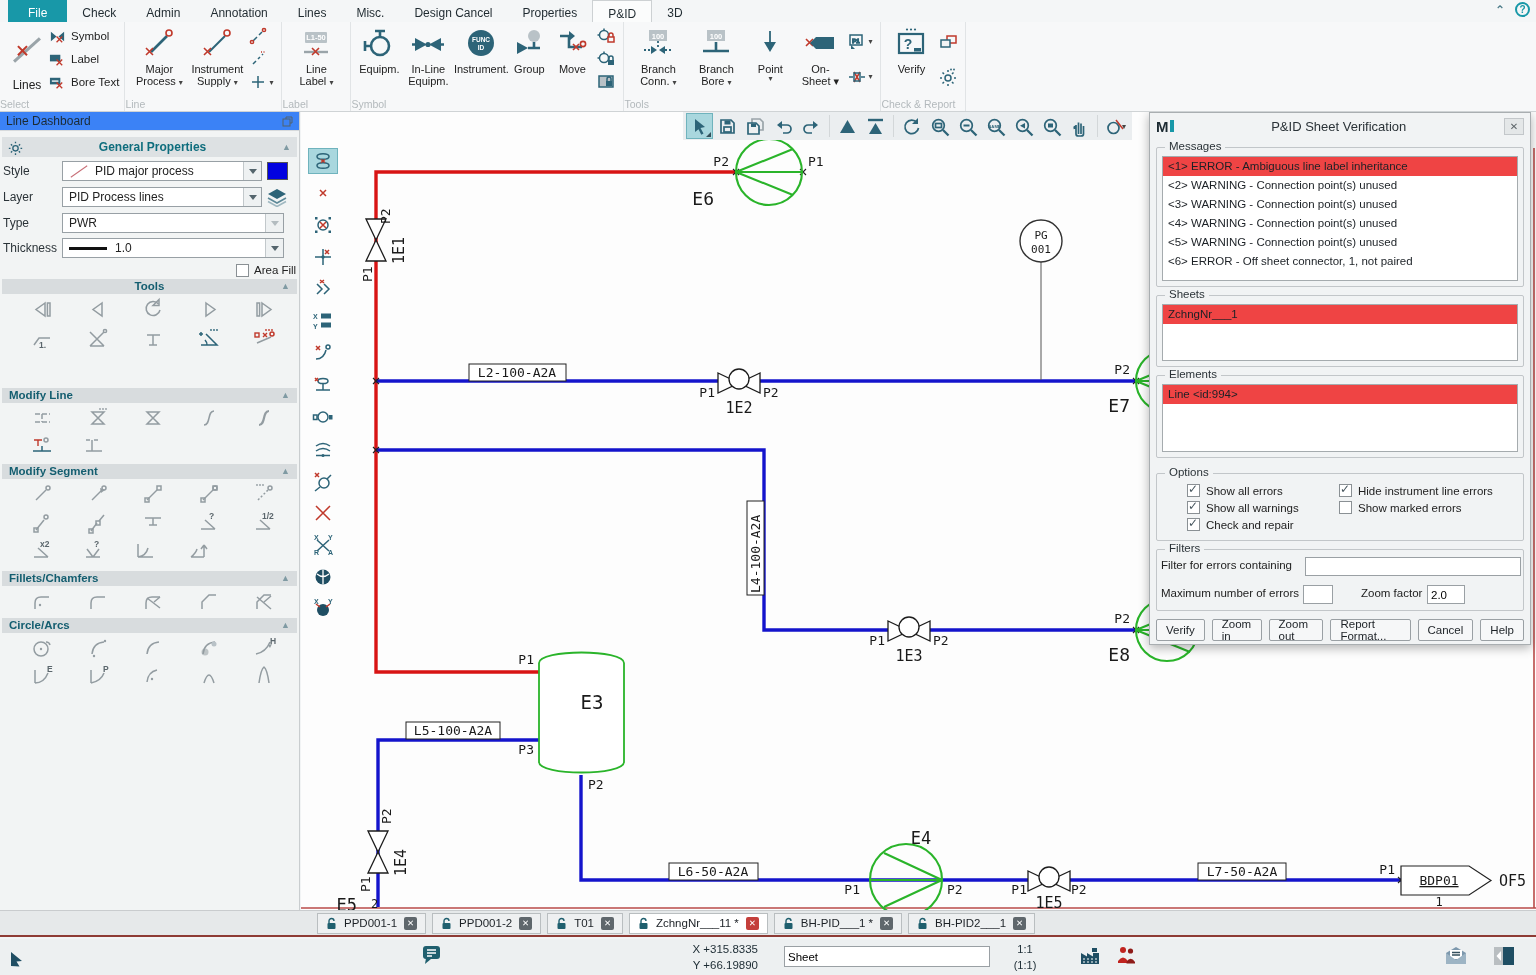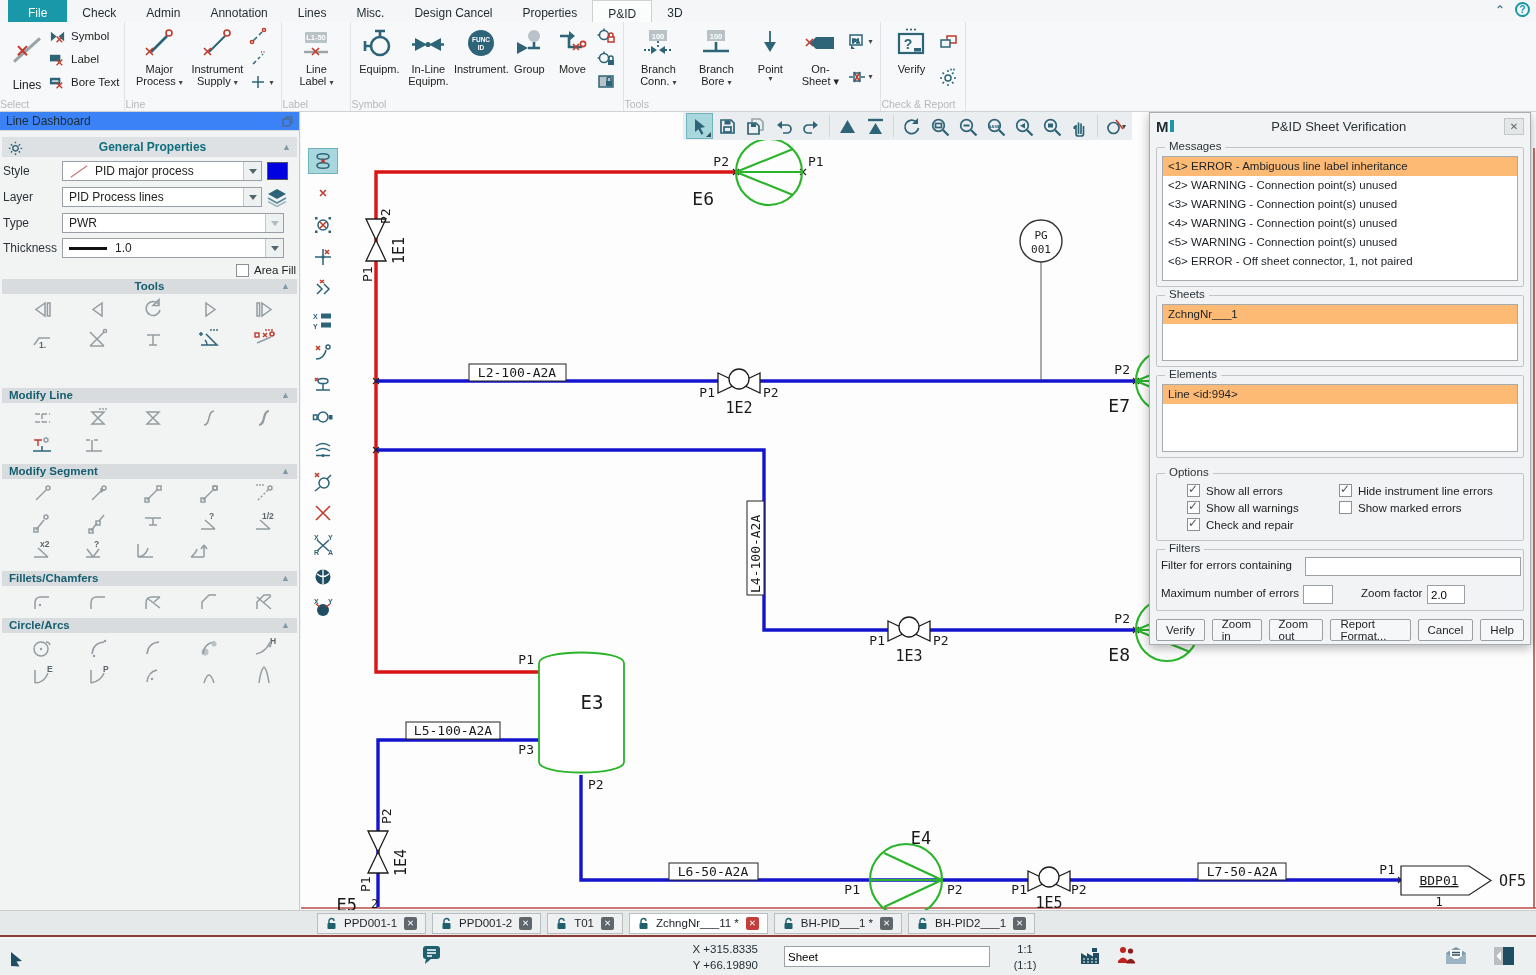--- a/index.html
+++ b/index.html
@@ -101,21 +101,21 @@
 #dlg{position:absolute;left:848px;top:0;width:382px;height:533px;background:#f1f3f4;border:1px solid #a9aeb1;box-shadow:0 3px 10px rgba(0,0,0,.3);font-size:11.5px}
 .dtitle{position:absolute;top:0;left:0;right:0;height:26px;display:flex;align-items:center;padding:0 6px;color:#2b3338;font-size:13px}
 .dtitle .ttl{flex:1;text-align:center}
 .dclose{width:20px;height:17px;background:#e4e7e8;border:1px solid #c3c7ca;color:#5c6468;font-size:10px;display:flex;align-items:center;justify-content:center}
 .mlogo{font-weight:bold;font-size:15px;color:#1d2b33;display:flex;align-items:center}
 .mlogo i{display:inline-block;width:4px;height:12px;background:#1898a8;margin-left:1px}
 .gbox{position:absolute;left:6px;right:6px;border:1px solid #c2c6c9;border-radius:2px;background:#f1f3f4}
 .glab{position:absolute;top:-8px;left:8px;background:#f1f3f4;padding:0 4px;font-size:11.5px;color:#2b3338}
 .dlist{position:absolute;left:5px;right:5px;top:8px;bottom:5px;background:#fff;border:1px solid #a5abae;overflow:hidden}
 .lrow{height:19px;line-height:19px;padding:0 5px;white-space:nowrap;font-size:11.5px;color:#1c2126}
-.lrow.sel{background:#fdba74}
+.lrow.sel{background:#ef4444}
 .optrow{position:absolute;display:flex;align-items:center;gap:6px;font-size:11.5px}
 .dbtnbar{position:absolute;left:6px;right:6px;top:506px;display:flex;gap:7px}
 .dbtn{height:22px;border:1px solid #9aa0a4;background:#f6f7f8;border-radius:2px;padding:0 9px;font-size:11.5px;display:flex;align-items:center;justify-content:center;color:#1c2126}
 .tin{border:1px solid #9aa0a4;background:#fff;height:19px;font-size:11.5px;padding:0 3px;font-family:"Liberation Sans",sans-serif}
 
 
 #stabs{position:absolute;left:0;right:0;top:910px;height:27px;background:#e6e9ea;border-top:1px solid #c9ccce;border-bottom:2px solid #8e3b35;display:flex;align-items:center;padding-left:317px;gap:6px}
 .stab{height:21px;background:#eef0f1;border:1px solid #b9bec0;display:flex;align-items:center;padding:0 8px;gap:7px;font-size:11.5px;color:#1c2126;white-space:nowrap}
 .stab.active{background:#fff}
 .stx{width:13px;height:13px;background:#5f676c;color:#fff;font-size:8.5px;display:flex;align-items:center;justify-content:center;border-radius:2px;font-weight:bold}

